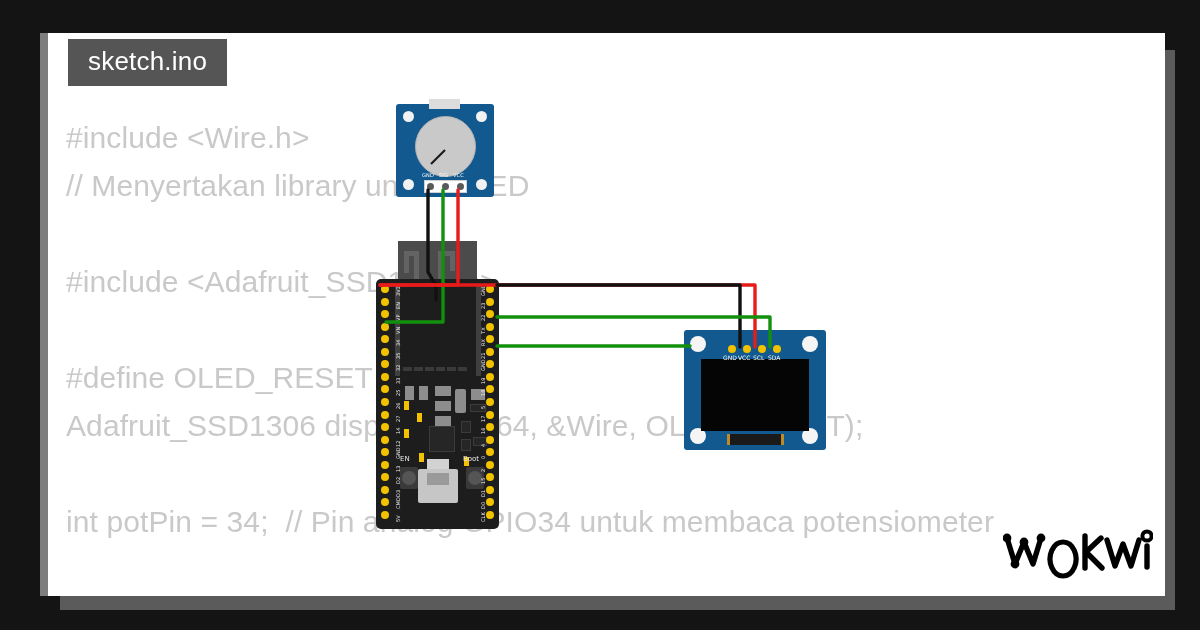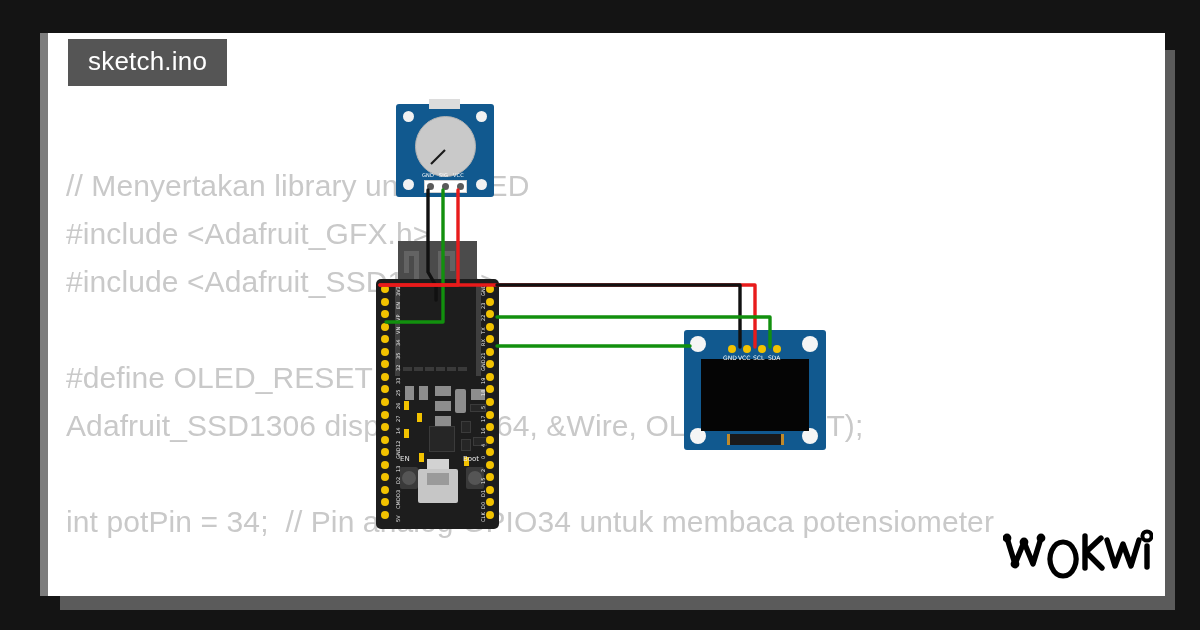--- a/index.html
+++ b/index.html
@@ -191,22 +191,22 @@
   #wires{position:absolute;left:0;top:0;width:1200px;height:630px;}
 </style>
 </head>
 <body>
 
 <div id="shadow-layer"></div>
 <div id="editor-panel"></div>
 <div id="left-rail"></div>
 
 <div id="code-area">
+    <div class="code-line" style="top: 88px;">#include &lt;Wire.h&gt;</div>
     <div class="code-line" style="top: 136px;">// Menyertakan library untuk OLED</div>
-    <div class="code-line" style="top: 184px;">#include &lt;Adafruit_GFX.h&gt;</div>
     <div class="code-line" style="top: 232px;">#include &lt;Adafruit_SSD1306.h&gt;</div>
     <div class="code-line" style="top: 328px;">#define OLED_RESET -1</div>
     <div class="code-line" style="top: 376px;">Adafruit_SSD1306 display(128, 64, &amp;Wire, OLED_RESET);</div>
     <div class="code-line" style="top: 472px;">int potPin = 34;  // Pin analog GPIO34 untuk membaca potensiometer</div>
     <div class="code-line" style="top: 560px;">void setup() {</div>
   </div>
 
 <div id="tab-sketch">sketch.ino</div>
 
 <div id="diagram">

